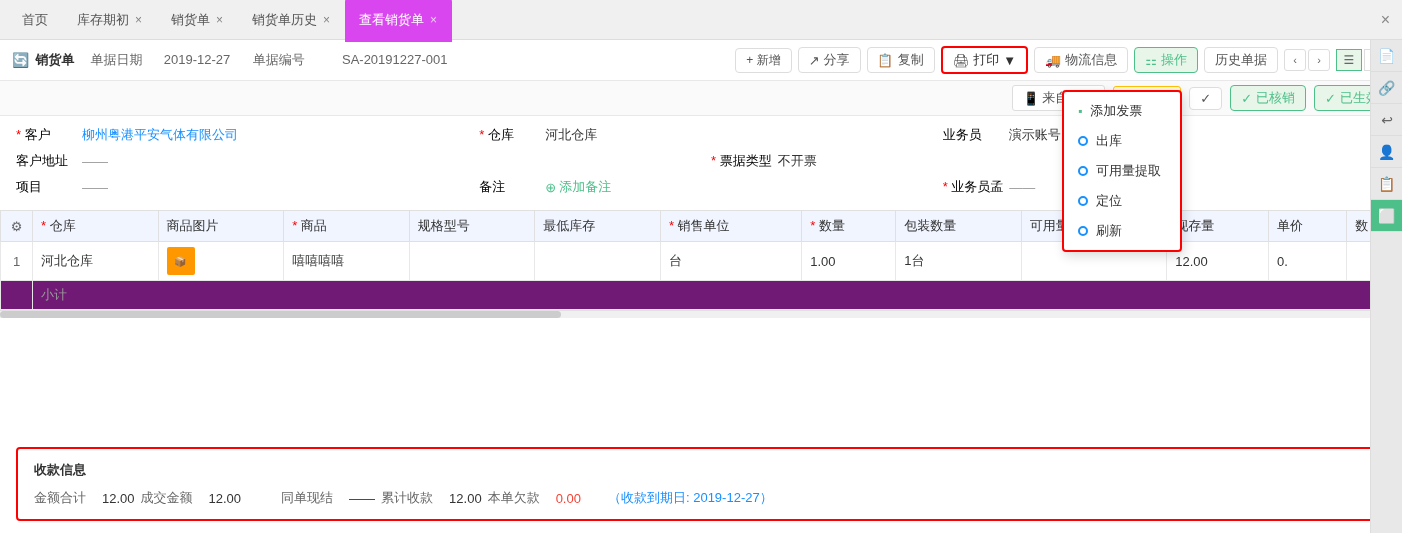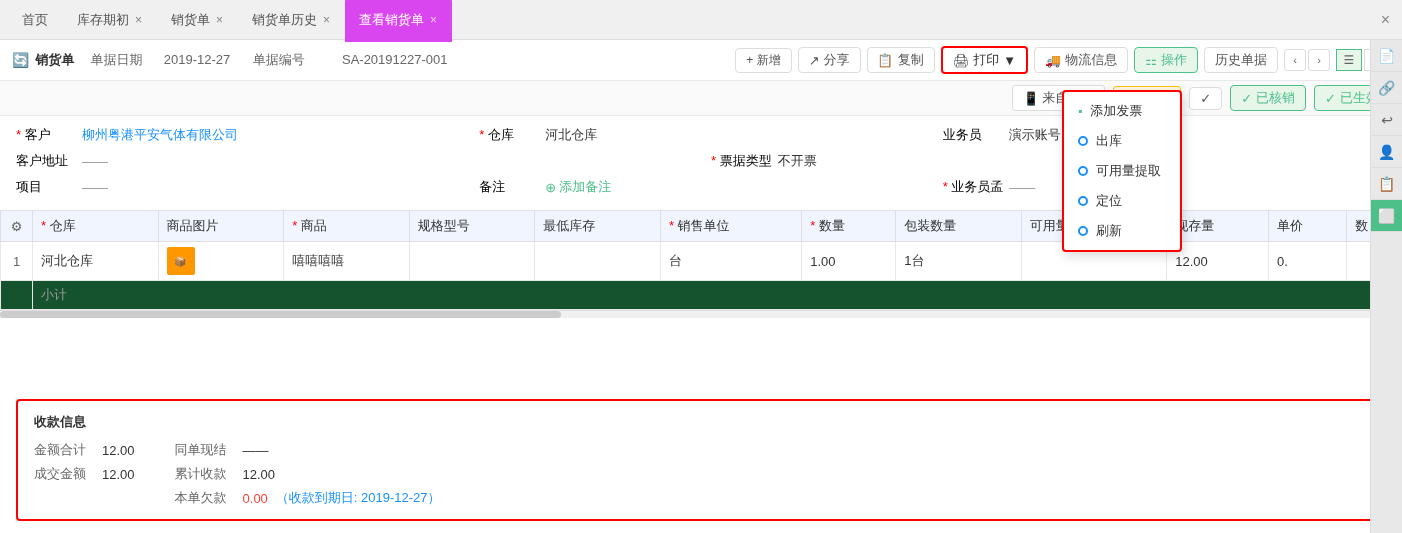--- a/index.html
+++ b/index.html
@@ -91,40 +91,40 @@
     table { width: 100%; border-collapse: collapse; font-size: 12px; }
     thead tr { background: #f0f5ff; }
     thead th {
       padding: 6px 8px; border: 1px solid #e0e0e0;
       text-align: left; color: #333; white-space: nowrap;
       font-weight: normal;
     }
     thead th.required-col::before { content: '* '; color: red; }
     tbody tr { background: #fff; }
     tbody td { padding: 5px 8px; border: 1px solid #e8e8e8; color: #333; }
-    tbody tr.subtotal td { background: #14532d; color: #999; }
+    tbody tr.subtotal td { background: #701a75; color: #999; }
     .gear-col { width: 32px; text-align: center; color: #666; cursor: pointer; }
 
     
     .bottom-info {
       border: 2px solid red;
       margin: 12px 16px;
       padding: 12px 16px;
       border-radius: 4px;
       background: #fff;
       flex-shrink: 0;
     }
     .bottom-info-title { font-weight: bold; margin-bottom: 10px; font-size: 13px; color: #333; }
     .info-grid { display: flex; gap: 40px; }
-    .info-col { display: flex; flex-direction: column; gap: 6px; }
+    .info-col { display: flex; flex-direction: row; gap: 6px; }
     .info-row { display: flex; gap: 8px; align-items: center; }
     .info-label { color: #666; min-width: 60px; }
     .info-value { color: #333; }
     .info-value.red { color: #f44336; }
-    .info-value.blue { color: #1890ff; }
+    .info-value.blue { color: #1890ff; margin-left: 19px; }
 
     
     .right-sidebar {
       position: absolute; right: 0; top: 40px;
       width: 32px; background: #e8e8e8;
       display: flex; flex-direction: column;
       border-left: 1px solid #ddd;
       height: calc(533px - 40px);
       z-index: 10;
     }

